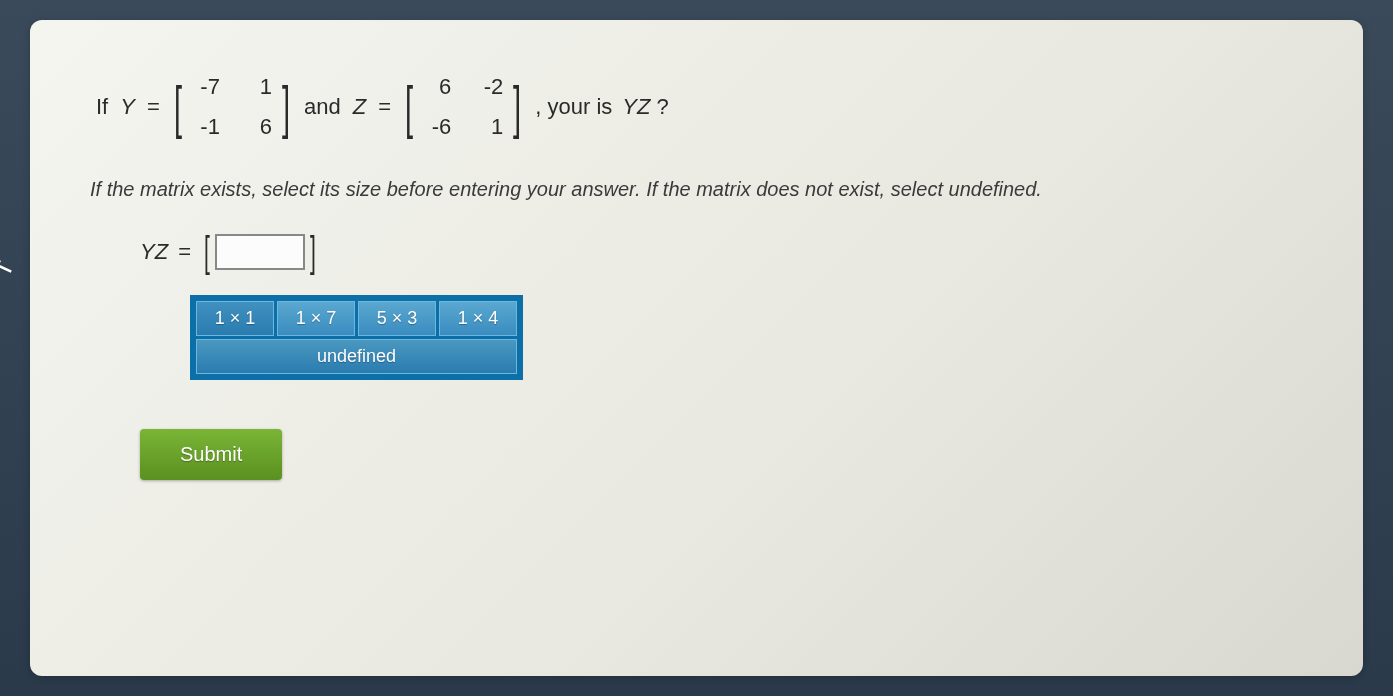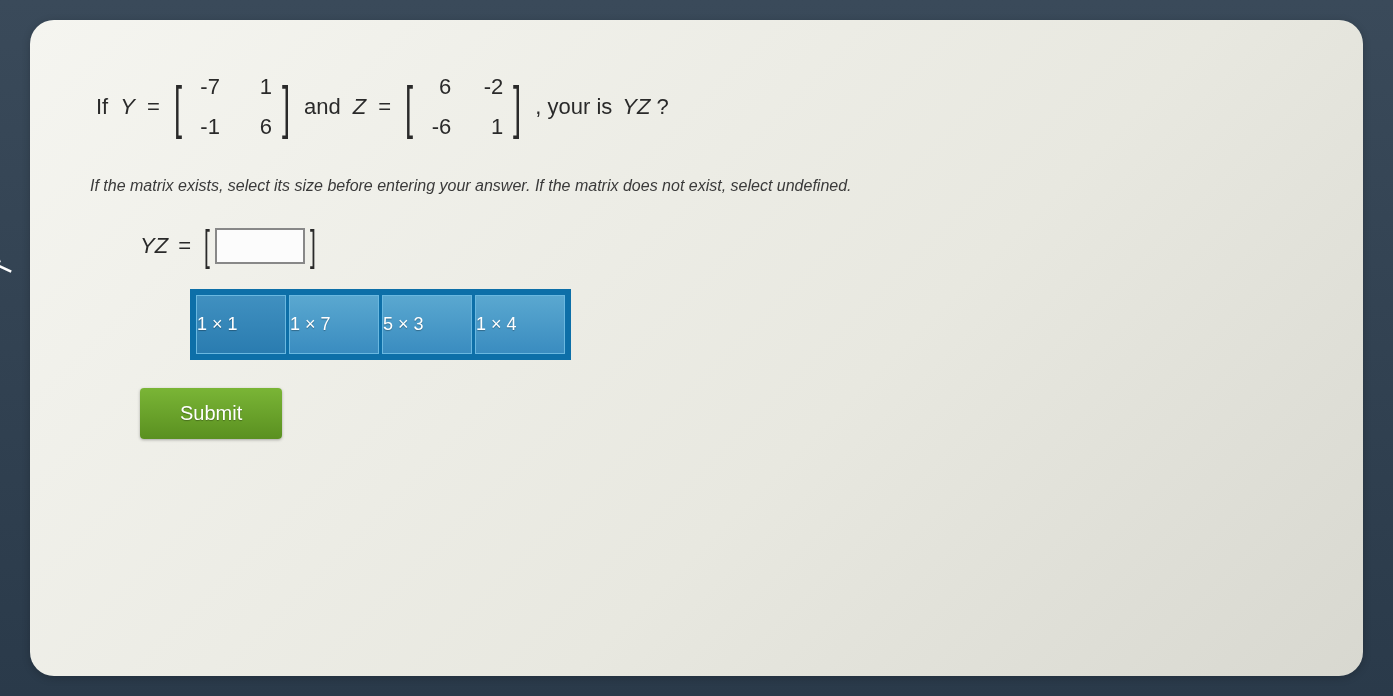--- a/index.html
+++ b/index.html
@@ -6,21 +6,21 @@
   body {
     font-family: Verdana, Geneva, sans-serif;
     background: linear-gradient(to bottom, #3a4a5a 0%, #2a3a4a 100%);
     width: 1393px;
     height: 696px;
     padding: 20px 30px;
     position: relative;
   }
   .card {
     background: linear-gradient(135deg, #f5f5f0 0%, #e8e8e0 60%, #d8d8d0 100%);
-    border-radius: 24px;
+    border-radius: 12px;
     padding: 50px 60px 30px 60px;
     width: 100%;
     height: 100%;
     box-shadow: 0 2px 8px rgba(0,0,0,0.2);
     position: relative;
   }
   .question-line {
     display: flex;
     align-items: center;
     font-size: 22px;
@@ -45,21 +45,21 @@
     grid-template-columns: auto auto;
     column-gap: 24px;
     row-gap: 14px;
     padding: 4px 6px;
     font-size: 22px;
     text-align: center;
   }
   .matrix-grid span { min-width: 28px; text-align: right; }
   .instruction {
     font-style: italic;
-    font-size: 16px;
+    font-size: 20px;
     color: #3a3a3a;
     line-height: 1.5;
     margin-bottom: 30px;
   }
   .answer-row {
     display: flex;
     align-items: center;
     font-size: 22px;
     font-style: italic;
     color: #2a2a2a;
@@ -88,35 +88,35 @@
     margin-left: 100px;
     border-collapse: separate;
     border-spacing: 3px;
     background: #0d6fa8;
     padding: 3px;
   }
   .size-table td {
     background: linear-gradient(to bottom, #5aa8d0 0%, #3a8cc0 100%);
     color: #ffffff;
     font-size: 18px;
-    text-align: left;
-    padding: 18px 0;
-    width: 90px;
+    text-align: center;
+    padding: 6px 0;
+    width: 78px;
     cursor: pointer;
     text-shadow: 0 1px 1px rgba(0,0,0,0.3);
     border: 1px solid #6ab8e0;
   }
   .size-table td.wide {
     background: linear-gradient(to bottom, #4a98c0 0%, #2a7cb0 100%);
   }
   .size-table td.first {
     background: linear-gradient(to bottom, #4090c0 0%, #2a7cb0 100%);
   }
   .submit-btn {
-    margin-top: 28px;
+    margin-top: 49px;
     margin-left: 50px;
     background: linear-gradient(to bottom, #7ab536 0%, #5a9020 100%);
     color: #fff;
     border: none;
     border-radius: 4px;
     font-size: 20px;
     padding: 14px 40px;
     cursor: pointer;
     text-shadow: 0 1px 1px rgba(0,0,0,0.3);
     box-shadow: 0 1px 3px rgba(0,0,0,0.3);
@@ -182,18 +182,21 @@
   </div>
 
   <table class="size-table">
     <tbody>
         <tr>
       <td class="first">1 × 1</td>
       <td>1 × 7</td>
       <td>5 × 3</td>
       <td>1 × 4</td>
     </tr>
+    <tr>
+      <td colspan="4" class="wide">undefined</td>
+    </tr>
   </tbody>
     </table>
 
   <button class="submit-btn">Submit</button>
 
 </div>
 
 </body></html>

